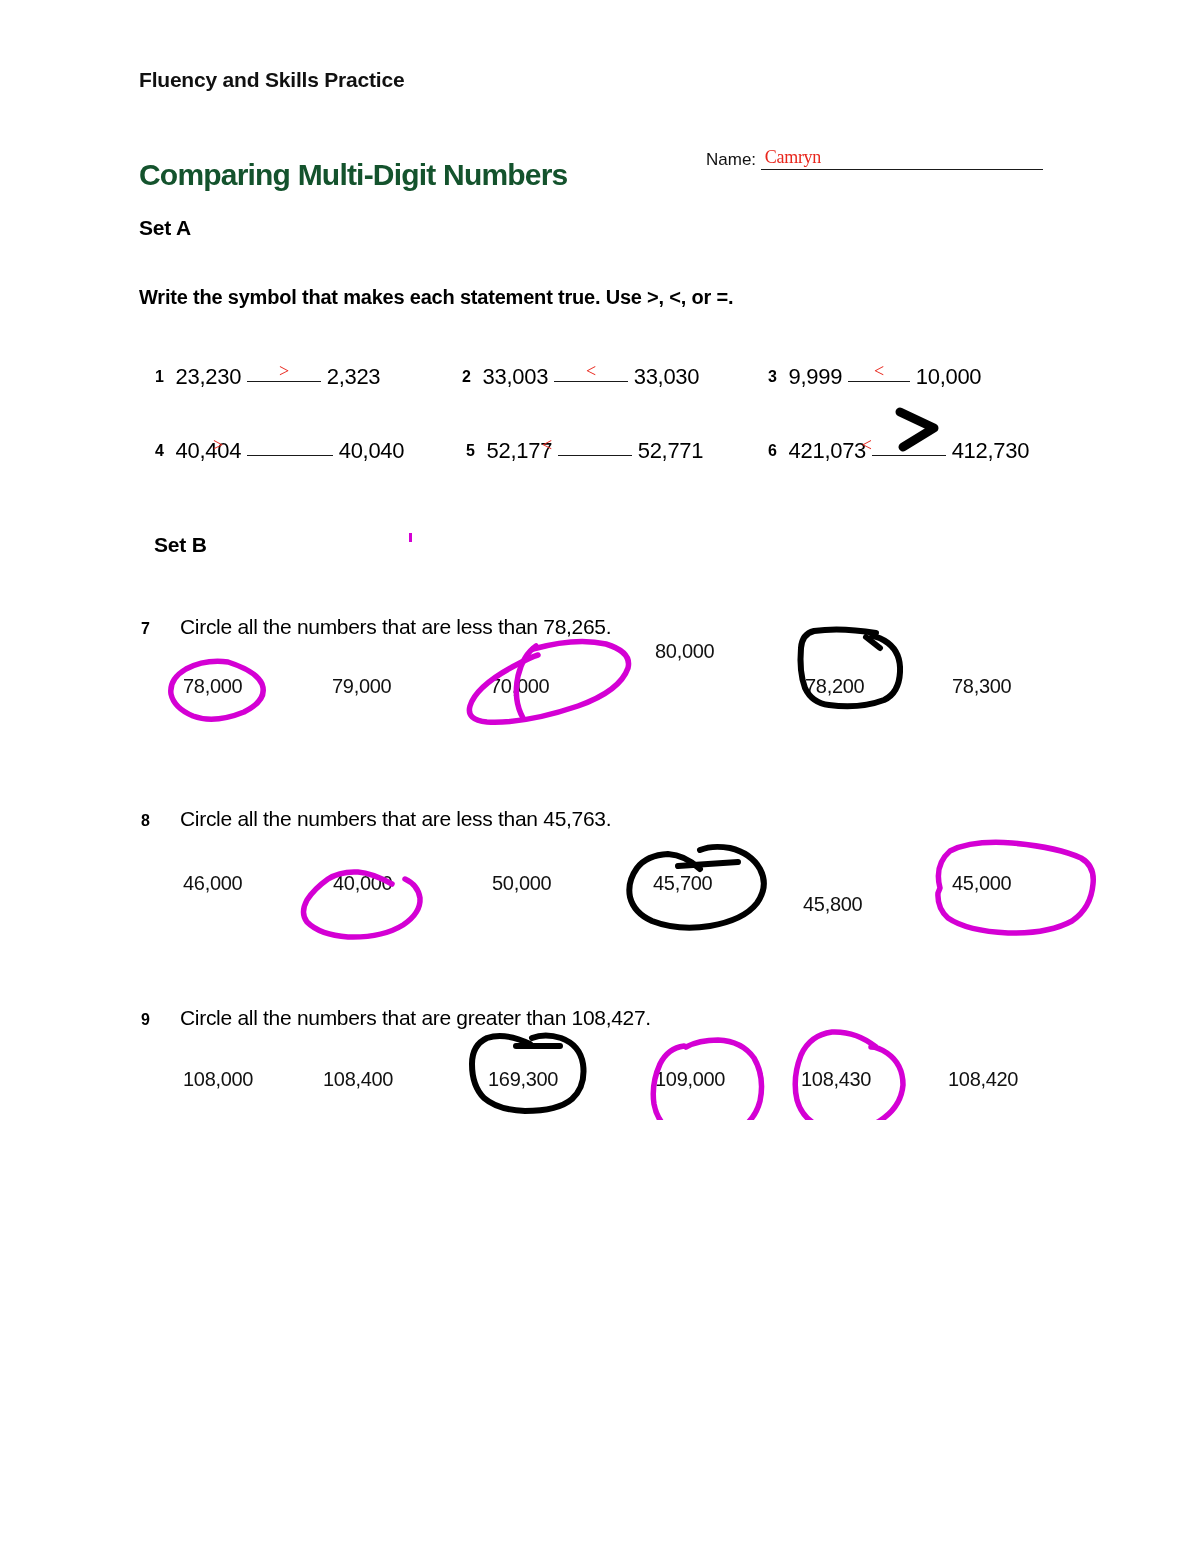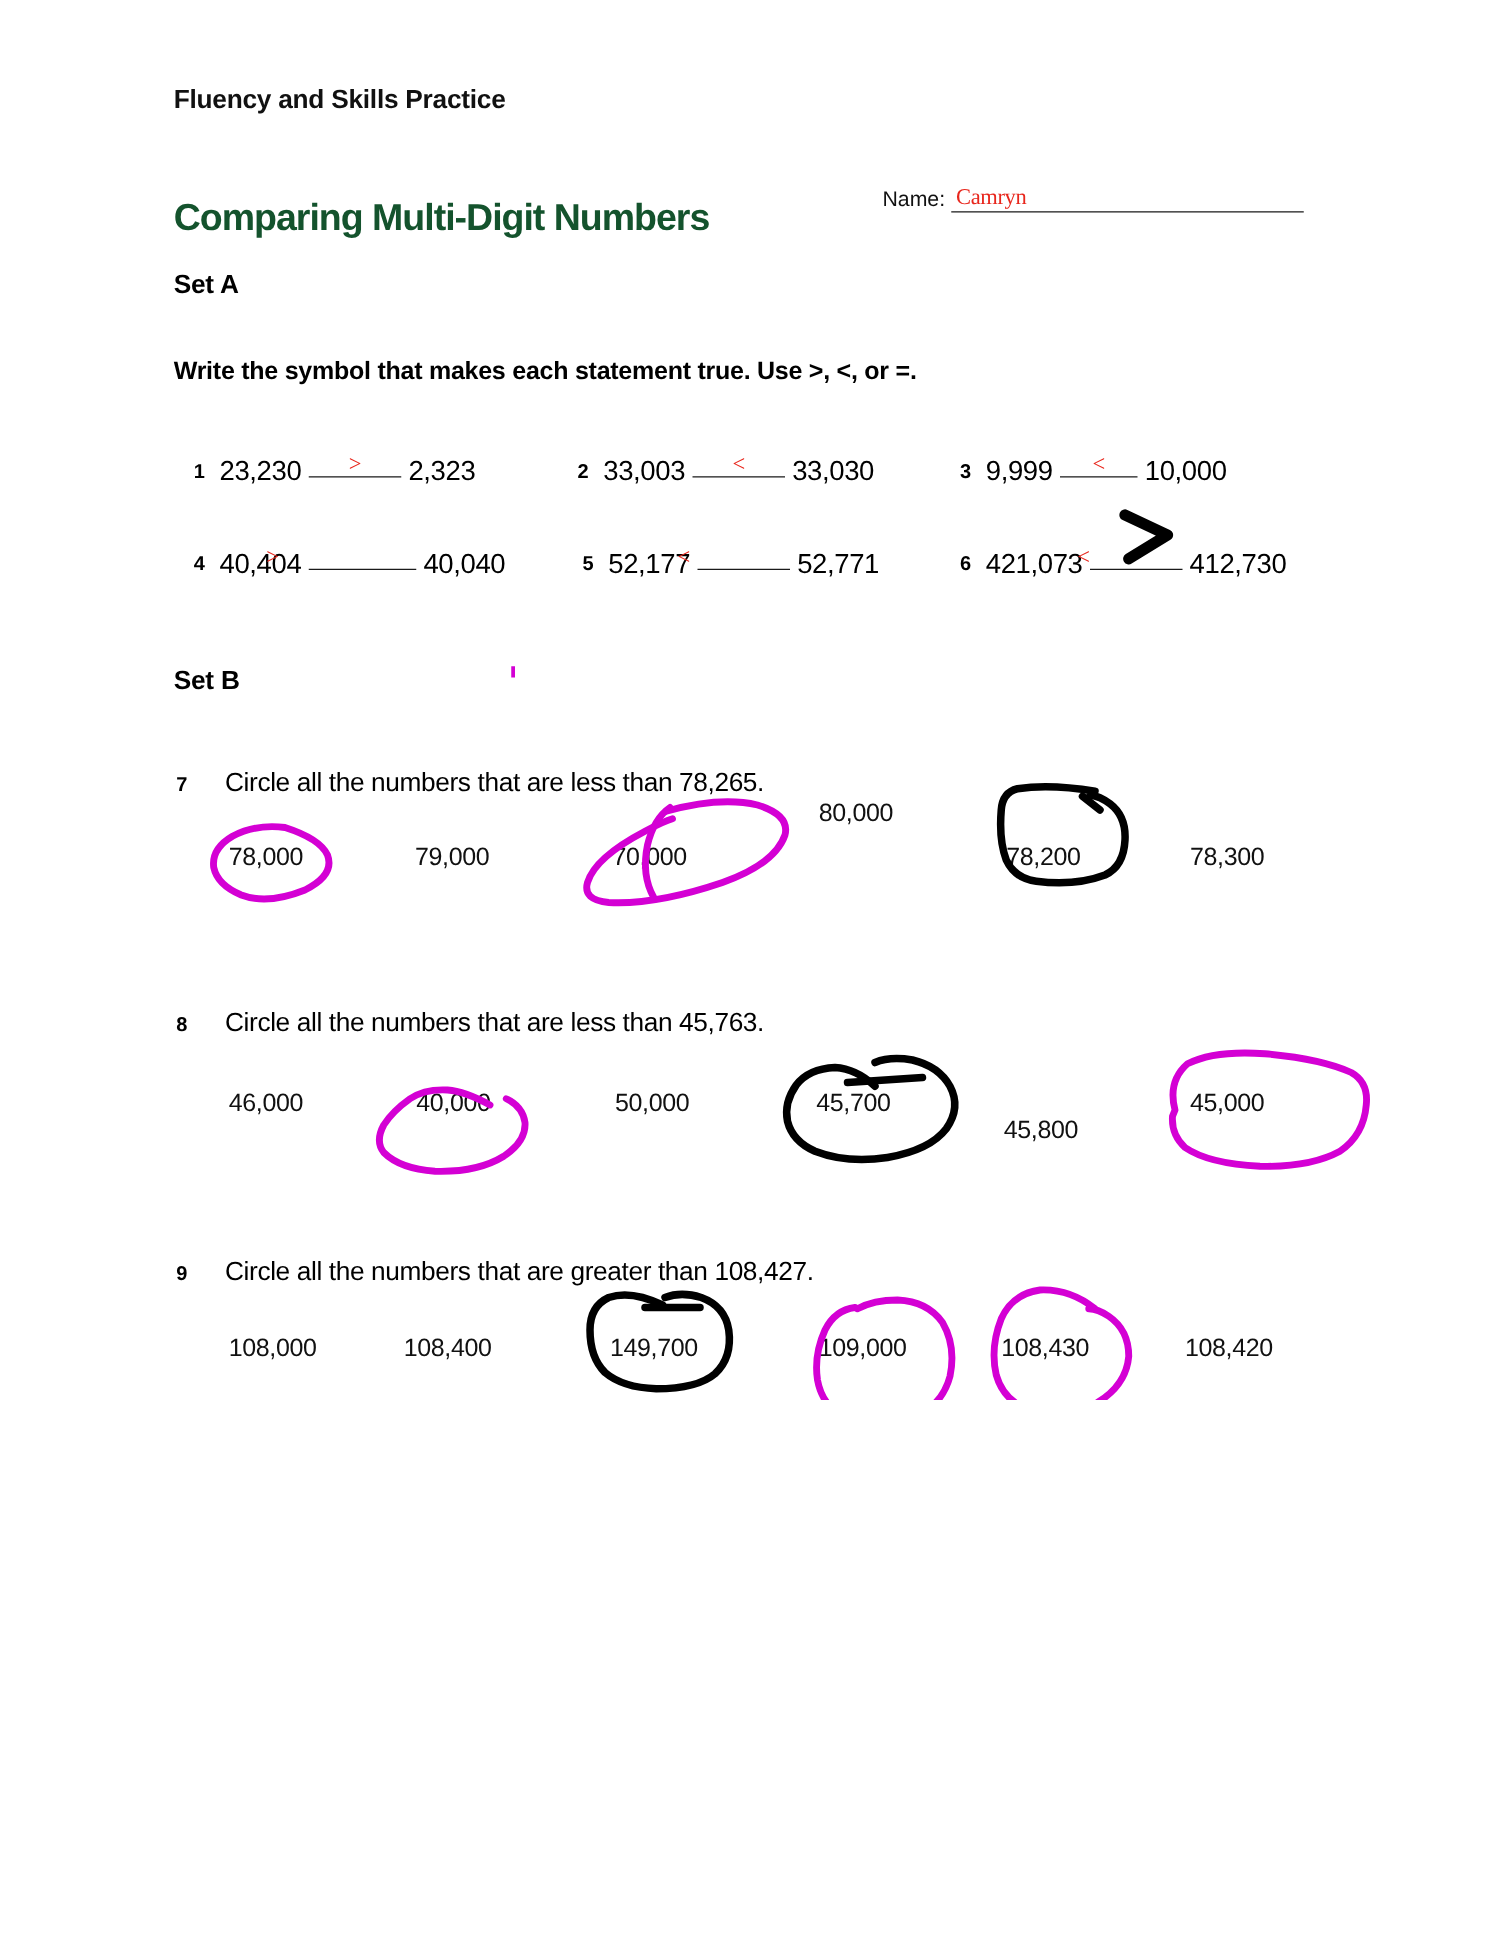--- a/index.html
+++ b/index.html
@@ -211,21 +211,21 @@
   </div>
 
   <div class="prob" style="left:466px; top:438px;">
     <span class="pnum">5</span><span>52,177</span>&nbsp;<span class="blank"><span class="rule"></span><span class="ans" style="left:-16px; right:auto;">&lt;</span></span>&nbsp;<span>52,771</span>
   </div>
 
   <div class="prob" style="left:768px; top:438px;">
     <span class="pnum">6</span><span>421,073</span>&nbsp;<span class="blank"><span class="rule"></span><span class="ans" style="left:-10px; right:auto;">&lt;</span></span>&nbsp;<span>412,730</span>
   </div>
 
-  <div class="set-label" style="left:139px; top:533px;">Set B</div>
+  <div class="set-label" style="left:154px; top:533px;">Set B</div>
 
   <div class="stray-tick"></div>
 
   <div class="qnum" style="left:141px; top:620px;">7</div>
   <div class="qtext" style="left:180px; top:615px;">Circle all the numbers that are less than 78,265.</div>
   <div class="num" style="left:183px; top:675px;">78,000</div>
   <div class="num" style="left:332px; top:675px;">79,000</div>
   <div class="num" style="left:490px; top:675px;">70,000</div>
   <div class="num" style="left:655px; top:640px;">80,000</div>
   <div class="num" style="left:805px; top:675px;">78,200</div>
@@ -237,21 +237,21 @@
   <div class="num" style="left:333px; top:872px;">40,000</div>
   <div class="num" style="left:492px; top:872px;">50,000</div>
   <div class="num" style="left:653px; top:872px;">45,700</div>
   <div class="num" style="left:803px; top:893px;">45,800</div>
   <div class="num" style="left:952px; top:872px;">45,000</div>
 
   <div class="qnum" style="left:141px; top:1011px;">9</div>
   <div class="qtext" style="left:180px; top:1006px;">Circle all the numbers that are greater than 108,427.</div>
   <div class="num" style="left:183px; top:1068px;">108,000</div>
   <div class="num" style="left:323px; top:1068px;">108,400</div>
-  <div class="num" style="left:488px; top:1068px;">149,700</div>
+  <div class="num" style="left:488px; top:1068px;">169,300</div>
   <div class="num" style="left:655px; top:1068px;">109,000</div>
   <div class="num" style="left:801px; top:1068px;">108,430</div>
   <div class="num" style="left:948px; top:1068px;">108,420</div>
 
   <svg class="marks" viewBox="0 0 1200 1553">
 
     <g fill="none" stroke="#000000" stroke-width="9" stroke-linecap="round" stroke-linejoin="round">
       <path d="M900 412 L934 428 L903 447"></path>
     </g>
 

